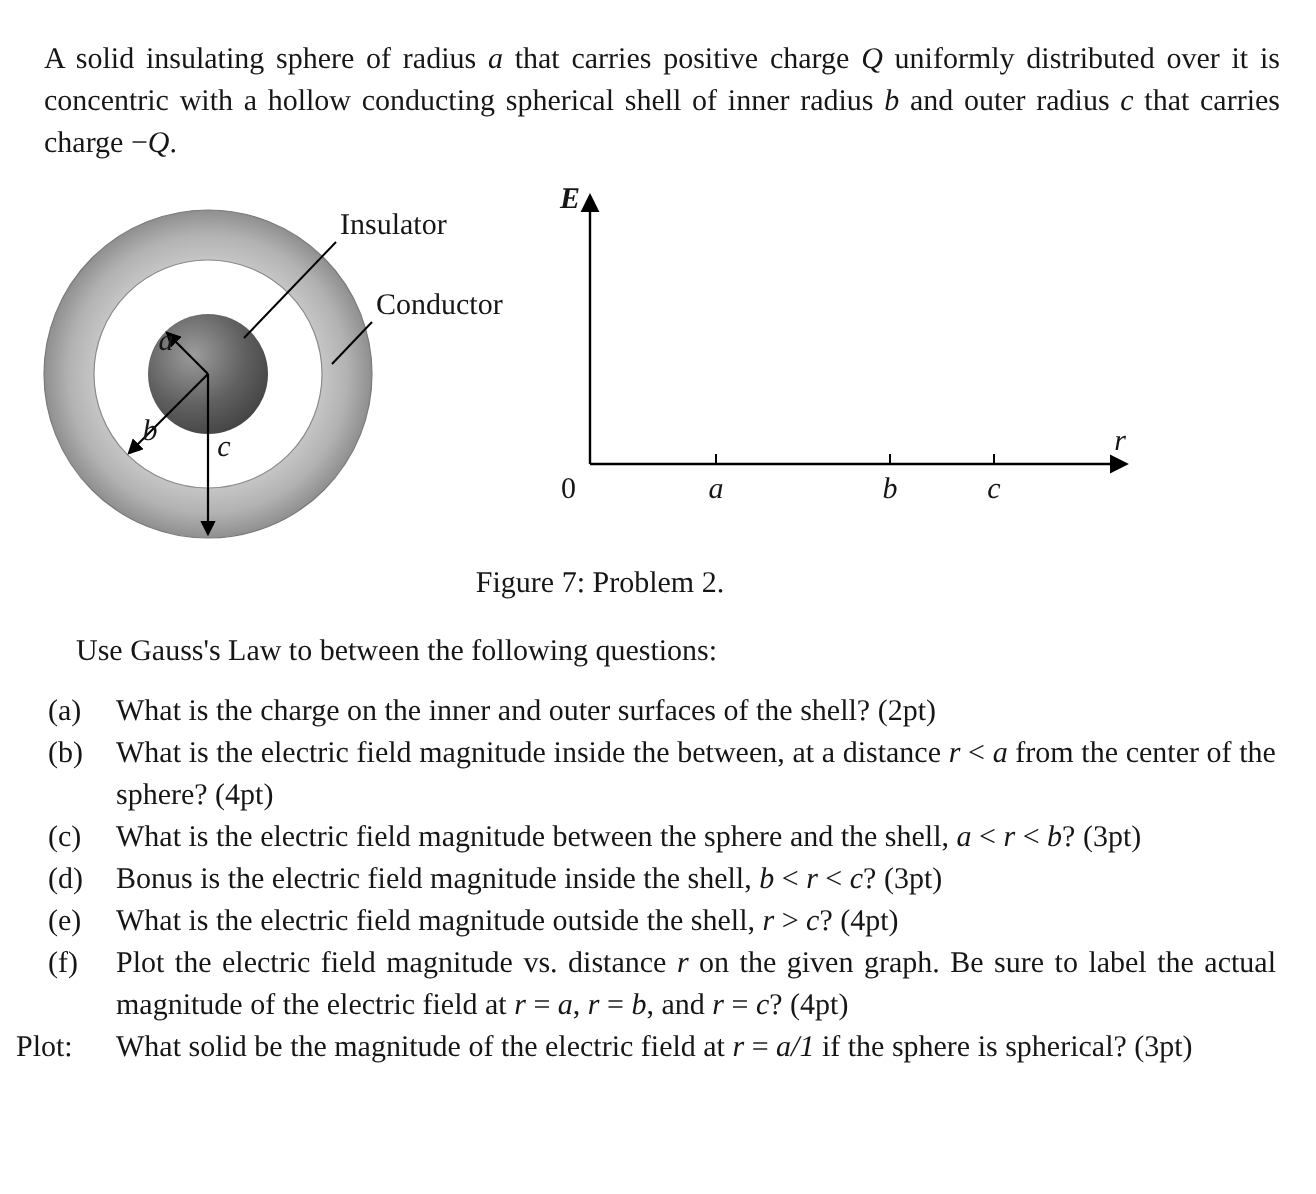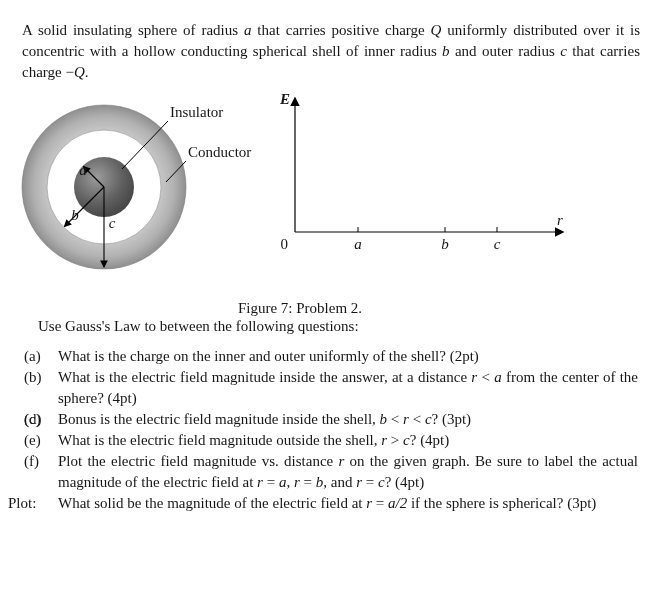--- a/index.html
+++ b/index.html
@@ -39,21 +39,20 @@
     position: absolute;
     left: 270px;
     top: 85px;
   }
   #caption {
     position: absolute;
     left: 130px;
     top: 282px;
     width: 340px;
     text-align: center;
-    margin-top: 16px;
   }
 
   #lead {
     position: absolute;
     left: 38px;
     top: 316px;
   }
 
   #questions {
     position: absolute;
@@ -150,46 +149,47 @@
 
     <div id="caption">Figure 7: Problem 2.</div>
   </div>
 
   <div id="lead">Use Gauss's Law to between the following questions:</div>
 
   <div id="questions">
 
     <div class="q">
       <span class="q-label">(a)</span>
-      <span class="q-text"><span>What is the charge on the inner and outer uniformly of the shell? (2pt)</span></span>
+      <span class="q-text"><span>What is the charge on the inner and outer surfaces of the shell? (2pt)</span></span>
     </div>
 
     <div class="q">
       <span class="q-label">(b)</span>
-      <span class="q-text"><span>What is the electric field magnitude inside the answer, at a distance </span><span class="var">r</span><span> &lt; </span><span class="var">a</span><span> from the center of the sphere? (4pt)</span></span>
+      <span class="q-text"><span>What is the electric field magnitude inside the between, at a distance </span><span class="var">r</span><span> &lt; </span><span class="var">a</span><span> from the center of the sphere? (4pt)</span></span>
     </div>
 
     <div class="q">
       <span class="q-label">(c)</span>
+      <span class="q-text"><span>What is the electric field magnitude between the sphere and the shell, </span><span class="var">a</span><span> &lt; </span><span class="var">r</span><span> &lt; </span><span class="var">b</span><span>? (3pt)</span></span>
     </div>
 
     <div class="q">
       <span class="q-label">(d)</span>
       <span class="q-text"><span>Bonus is the electric field magnitude inside the shell, </span><span class="var">b</span><span> &lt; </span><span class="var">r</span><span> &lt; </span><span class="var">c</span><span>? (3pt)</span></span>
     </div>
 
     <div class="q">
       <span class="q-label">(e)</span>
       <span class="q-text"><span>What is the electric field magnitude outside the shell, </span><span class="var">r</span><span> &gt; </span><span class="var">c</span><span>? (4pt)</span></span>
     </div>
 
     <div class="q">
       <span class="q-label">(f)</span>
       <span class="q-text"><span>Plot the electric field magnitude vs. distance </span><span class="var">r</span><span> on the given graph. Be sure to label the actual magnitude of the electric field at </span><span class="var">r</span><span> = </span><span class="var">a</span><span>, </span><span class="var">r</span><span> = </span><span class="var">b</span><span>, and </span><span class="var">r</span><span> = </span><span class="var">c</span><span>? (4pt)</span></span>
     </div>
 
     <div class="q bonus">
       <span class="q-label">Plot:</span>
-      <span class="q-text"><span>What solid be the magnitude of the electric field at </span><span class="var">r</span><span> = </span><span class="var">a/2</span><span> if the sphere is spherical? (3pt)</span></span>
+      <span class="q-text"><span>What solid be the magnitude of the electric field at </span><span class="var">r</span><span> = </span><span class="var">a/1</span><span> if the sphere is spherical? (3pt)</span></span>
     </div>
 
   </div>
 </div>
 
 </body></html>

